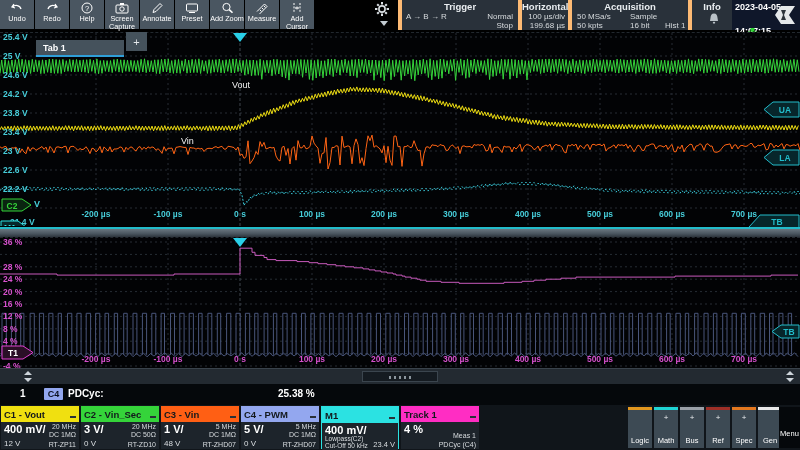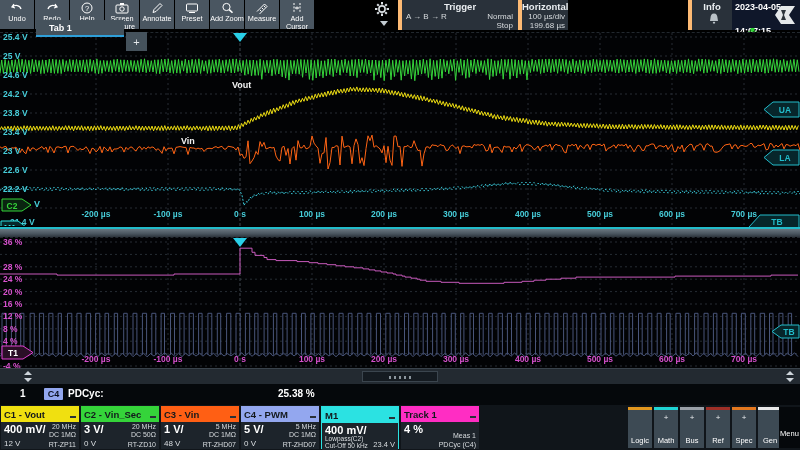--- a/index.html
+++ b/index.html
@@ -14,39 +14,39 @@
   .tbtn .tlabel{font-size:7.3px;line-height:1.1;text-align:center;margin-top:1px;}
   .gearbox{position:absolute;left:374px;top:1px;width:20px;height:28px;}
   .chev{position:absolute;left:6px;top:20px;width:0;height:0;border-left:4px solid transparent;
         border-right:4px solid transparent;border-top:5px solid #c3cbd1;}
   
   .sbar{position:absolute;top:0;height:30px;background:#29313a;box-sizing:border-box;border-left:4px solid #fdba74;}
   .stitle{position:absolute;top:1px;left:0;right:0;text-align:center;font-size:9.5px;font-weight:bold;color:#e9edf0;}
   .stxt{position:absolute;font-size:8px;color:#d6dadd;white-space:nowrap;}
   .dtbox{position:absolute;left:732px;top:0;width:76px;height:30px;background:#0f172a;}
   
-  .tab{position:absolute;left:36px;top:20px;width:88px;height:17px;background:#45525c;
+  .tab{position:absolute;left:36px;top:40px;width:88px;height:17px;background:#45525c;
        border-bottom:2px solid var(--tab-underline);font-size:9px;font-weight:bold;
-       display:flex;align-items:center;padding-left:13px;box-sizing:border-box;}
+       display:flex;align-items:center;padding-left:7px;box-sizing:border-box;}
   .tabadd{position:absolute;left:126px;top:32px;width:21px;height:19px;background:#45525c;
        font-size:11px;display:flex;align-items:center;justify-content:center;color:#e5e9ec;}
   
   .graph{position:absolute;left:0;width:800px;background:#020305;overflow:hidden;
          border-top:1px dashed #22282e;box-sizing:border-box;}
   #graph1{top:32px;height:194px;}
   #graph2{top:237px;height:131px;}
   .graph svg.plot{position:absolute;left:0;top:0;}
   .gl{stroke:#262d34;stroke-width:1;stroke-dasharray:2 3;}
   .gl0{stroke:#3e464e;stroke-width:1;stroke-dasharray:3 2;}
   .plot polyline,.plot path{fill:none;stroke-width:1;}
   .ylab1{position:absolute;left:3px;font-size:8.5px;font-weight:bold;color:var(--axis-cyan);line-height:10px;}
   .xlab1{position:absolute;width:60px;text-align:center;font-size:8.5px;font-weight:bold;color:var(--axis-cyan);top:176px;}
   .ylab2{position:absolute;left:3px;font-size:8.5px;font-weight:bold;color:var(--axis-magenta);line-height:10px;}
   .xlab2{position:absolute;width:60px;text-align:center;font-size:8.5px;font-weight:bold;color:var(--axis-magenta);top:116px;}
-  .anno{position:absolute;font-size:9px;font-weight:bold;color:#f2f2f2;}
+  .anno{position:absolute;font-size:9px;font-weight:normal;color:#f2f2f2;}
   .trig{position:absolute;top:0;width:0;height:0;border-left:7px solid transparent;
         border-right:7px solid transparent;border-top:9px solid var(--trigger-cyan);}
   .badge-txt{font-size:8.5px;font-weight:bold;}
   
   .split1-line{position:absolute;left:0;top:227px;width:800px;height:2px;background:var(--accent-teal);}
   .split1-bar{position:absolute;left:0;top:229px;width:800px;height:8px;
       background:linear-gradient(#6a7780,#49555e 60%,#2c343b);border-bottom:1px solid #14191e;}
   .tbtab{position:absolute;left:744px;top:214px;}
   .split2{position:absolute;left:0;top:368px;width:800px;height:16px;background:#232a31;
       border-top:1px solid #3a434c;box-sizing:border-box;}
@@ -201,20 +201,28 @@
   <div class="sbar" style="left:398px;width:120px">
     <div class="stitle">Trigger</div>
     <div class="stxt" style="left:4px;top:12px">A → B → R</div>
     <div class="stxt" style="right:5px;top:12px">Normal</div>
     <div class="stxt" style="right:5px;top:21px">Stop</div>
   </div>
   <div class="sbar" style="left:518px;width:50px">
     <div class="stitle">Horizontal</div>
     <div class="stxt" style="right:3px;top:12px">100 µs/div</div>
     <div class="stxt" style="right:3px;top:21px">199.68 µs</div>
+  </div>
+  <div class="sbar" style="left:568px;width:120px">
+    <div class="stitle">Acquisition</div>
+    <div class="stxt" style="left:5px;top:12px">50 MSa/s</div>
+    <div class="stxt" style="left:58px;top:12px">Sample</div>
+    <div class="stxt" style="left:5px;top:21px">50 kpts</div>
+    <div class="stxt" style="left:58px;top:21px">16 bit</div>
+    <div class="stxt" style="left:93px;top:21px">Hist 1</div>
   </div>
   <div class="sbar" style="left:688px;width:44px">
     <div class="stitle">Info</div>
     <div style="position:absolute;left:15px;top:12px"><svg width="14" height="14">
           <path d="M7 1.5 C4.6 1.5 3.6 3.6 3.5 5.8 L3 9 L11 9 L10.5 5.8 C10.4 3.6 9.4 1.5 7 1.5 Z" fill="#b9c1c7"></path>
           <rect x="5.8" y="9.8" width="2.4" height="1.8" rx="1" fill="#b9c1c7"></rect>
         </svg></div>
   </div>
   <div class="dtbox">
     <div style="position:absolute;left:3px;top:2px;font-size:9px;font-weight:bold">2023-04-05</div>

